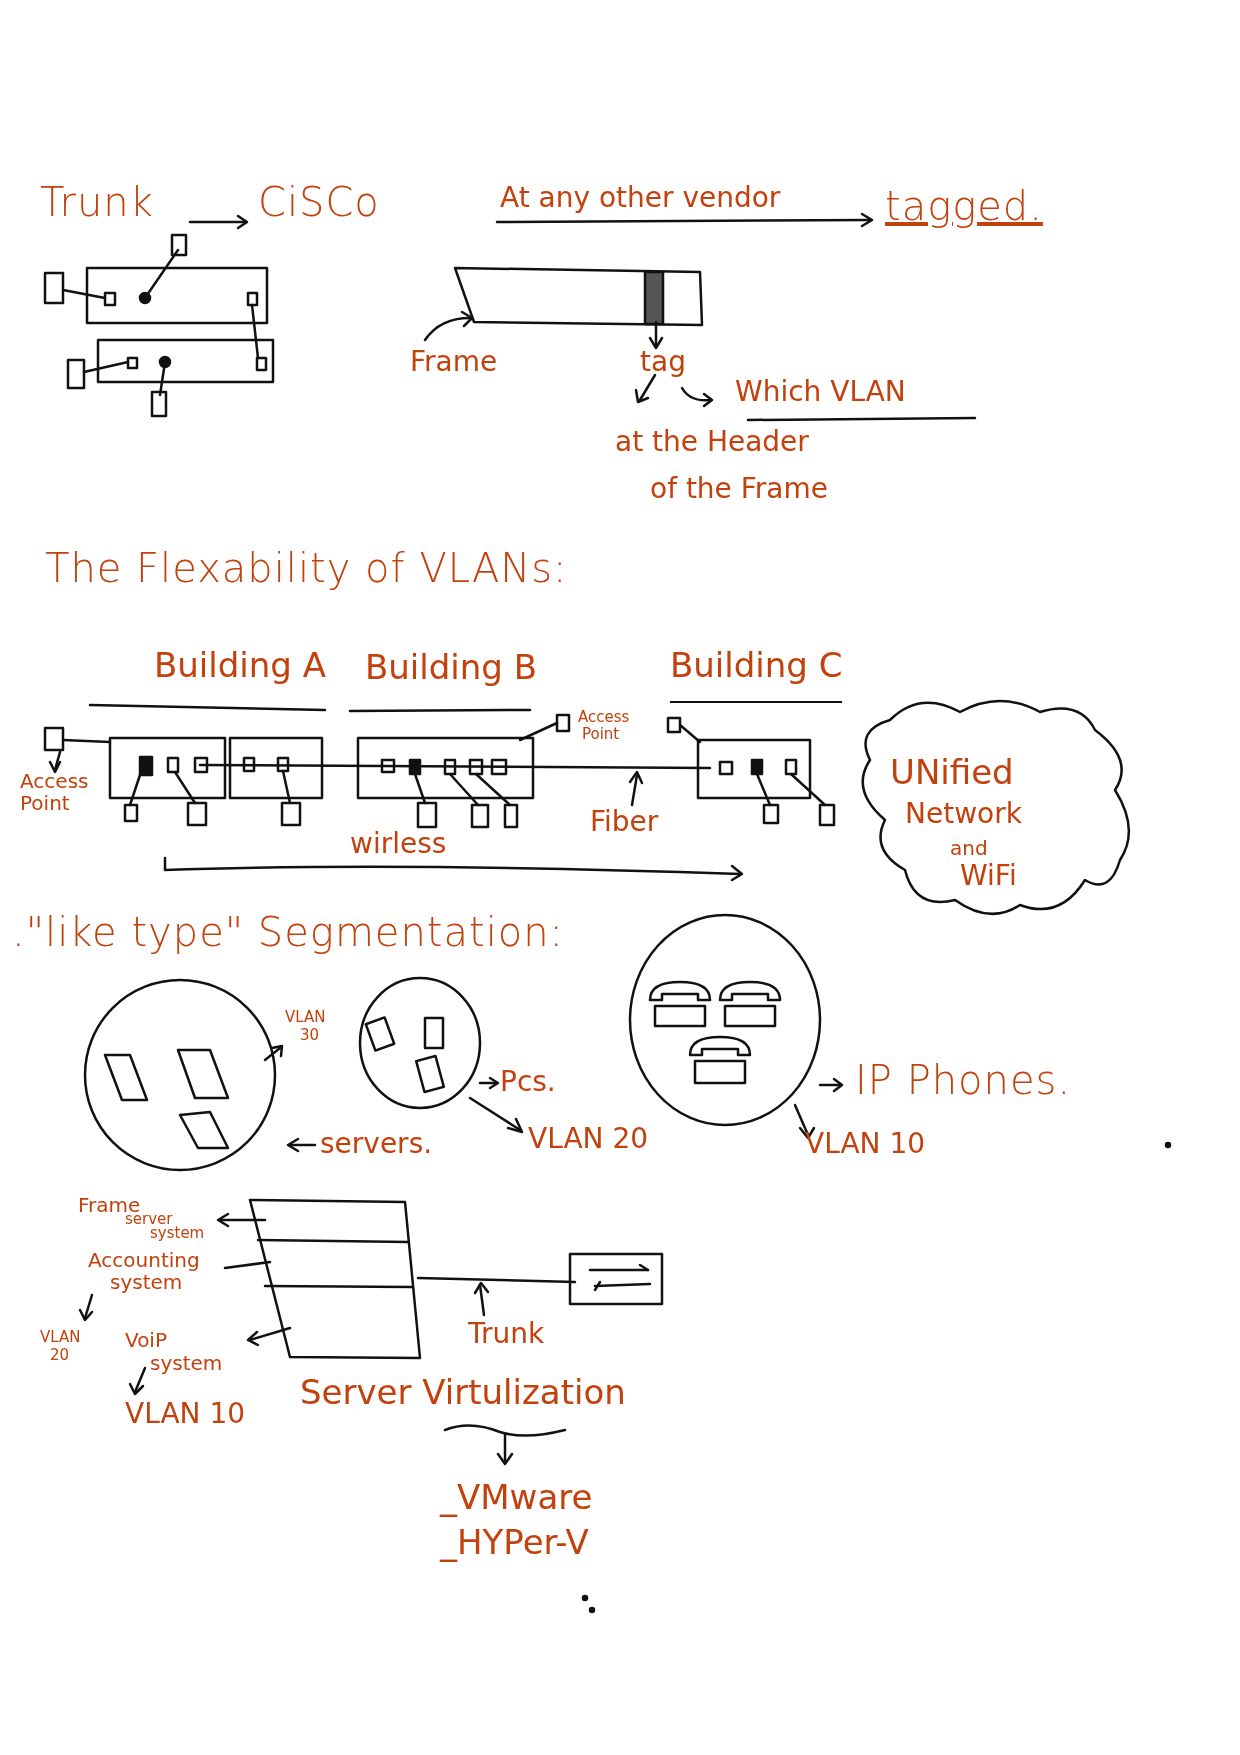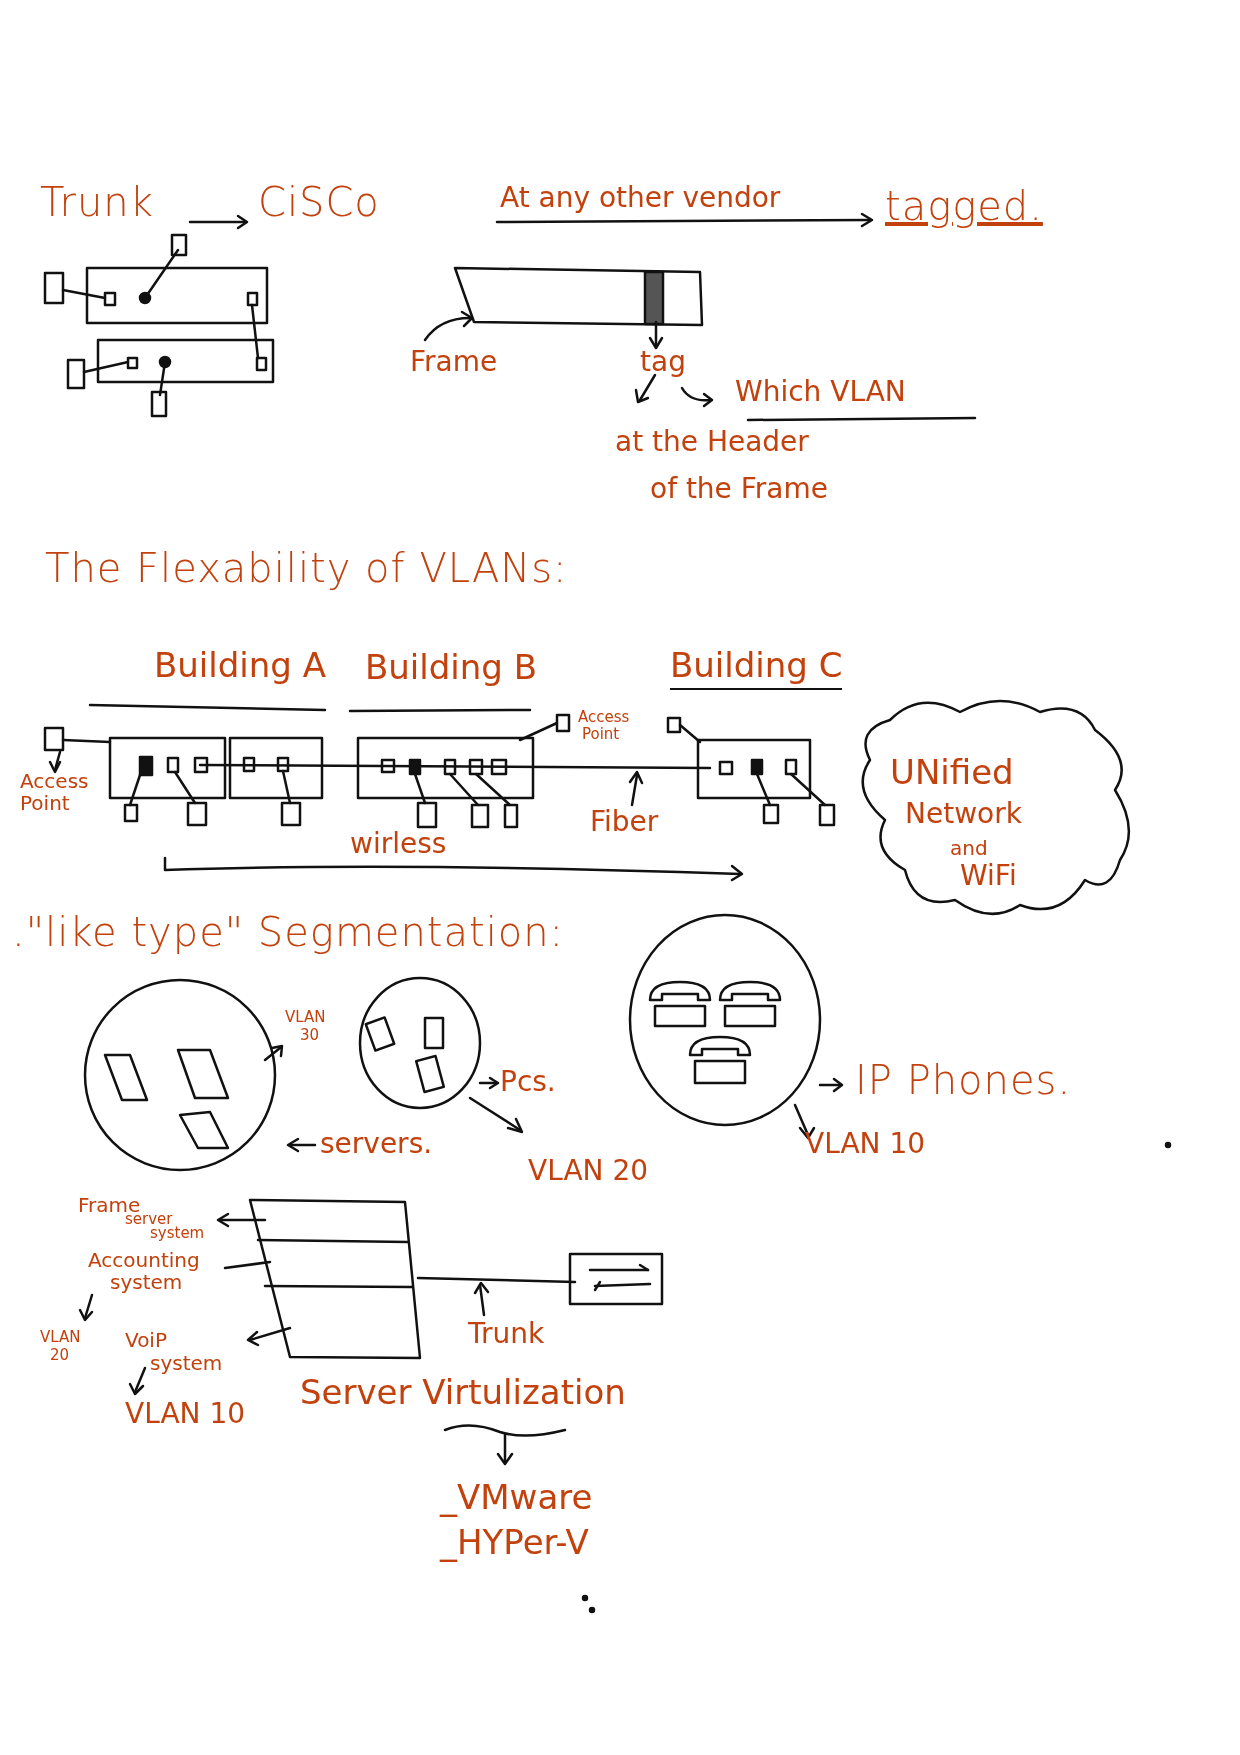--- a/index.html
+++ b/index.html
@@ -4,21 +4,21 @@
 <style>
   html, body { margin:0; padding:0; background:#ffffff; }
   body { width:1240px; height:1755px; position:relative; overflow:hidden;
          font-family:"DejaVu Sans", sans-serif; color:#111; }
   .hw { position:absolute; font-family:"DejaVu Sans", sans-serif; color:#c2410c; white-space:nowrap; line-height:1; }
   .h1 { font-size:40px; font-weight:300; letter-spacing:1px; }
   .h2 { font-size:34px; }
   .t  { font-size:28px; }
   .s  { font-size:20px; }
   .xs { font-size:15px; }
-  .ul { border-bottom:2px solid #111; padding-bottom:6px; }
+  .ul { border-bottom:2px solid #111; padding-bottom:19px; }
   svg.ink { position:absolute; left:0; top:0; }
   svg.ink * { stroke:#111; stroke-width:2.5; fill:none; stroke-linecap:round; stroke-linejoin:round; }
   svg.ink .fill { fill:#111; }
   svg.ink .hatch { fill:#555; }
 </style>
 </head>
 <body>
 
 <svg class="ink" width="1240" height="1755">
 
@@ -209,21 +209,21 @@
 <div class="hw h2" style="left:890px;top:755px;">UNified</div>
 <div class="hw t" style="left:905px;top:800px;">Network</div>
 <div class="hw s" style="left:950px;top:838px;">and</div>
 <div class="hw t" style="left:960px;top:862px;">WiFi</div>
 
 <div class="hw h1" style="left:12px;top:912px;">."like type" Segmentation:</div>
 <div class="hw xs" style="left:285px;top:1010px;">VLAN</div>
 <div class="hw xs" style="left:300px;top:1028px;">30</div>
 <div class="hw t" style="left:320px;top:1130px;">servers.</div>
 <div class="hw t" style="left:500px;top:1068px;">Pcs.</div>
-<div class="hw t" style="left:528px;top:1125px;margin-top:32px;">VLAN 20</div>
+<div class="hw t" style="left:528px;top:1125px;">VLAN 20</div>
 <div class="hw h1" style="left:855px;top:1060px;">IP Phones.</div>
 <div class="hw t" style="left:805px;top:1130px;">VLAN 10</div>
 
 <div class="hw s" style="left:78px;top:1195px;">Frame</div>
 <div class="hw xs" style="left:125px;top:1212px;">server</div>
 <div class="hw xs" style="left:150px;top:1226px;">system</div>
 <div class="hw s" style="left:88px;top:1250px;">Accounting</div>
 <div class="hw s" style="left:110px;top:1272px;">system</div>
 <div class="hw xs" style="left:40px;top:1330px;">VLAN</div>
 <div class="hw xs" style="left:50px;top:1348px;">20</div>

